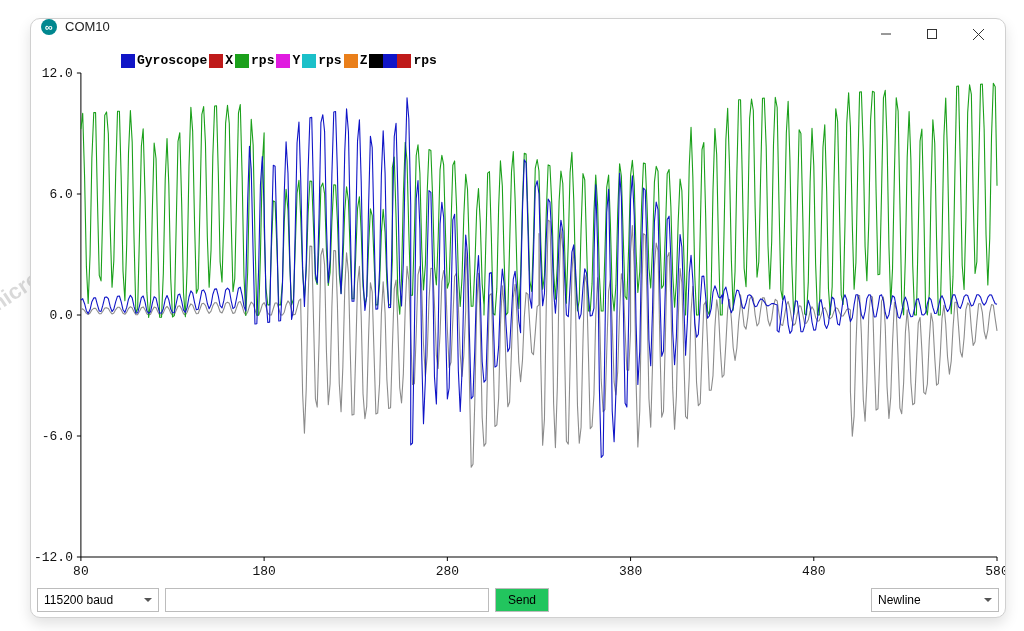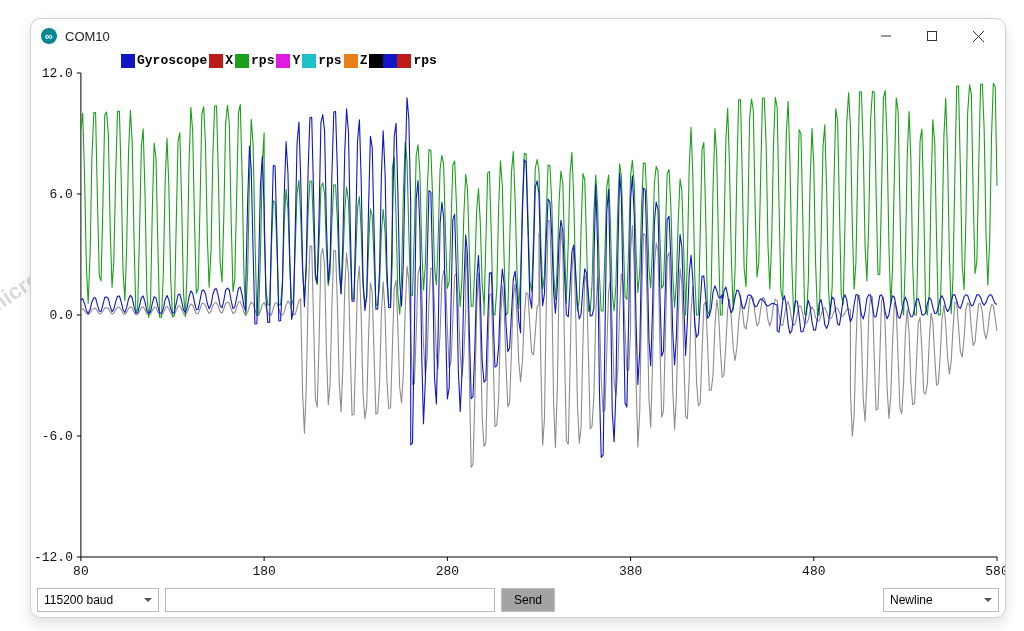--- a/index.html
+++ b/index.html
@@ -19,21 +19,20 @@
     height: 600px;
     background: #fff;
     border: 1px solid #d0d0d0;
     border-radius: 10px;
     box-shadow: 0 6px 14px rgba(0,0,0,0.12);
     display: flex;
     flex-direction: column;
   }
   .titlebar {
     display: flex;
-    align-items: center;
     height: 34px;
     padding: 0 4px 0 10px;
   }
   .app-icon {
     width: 16px; height: 16px;
     border-radius: 50%;
     background: #00878F;
     display: flex; align-items: center; justify-content: center;
     margin-right: 8px;
   }
@@ -99,23 +98,23 @@
   }
   .select::after {
     content: "";
     position: absolute;
     right: 6px; top: 50%;
     transform: translateY(-2px);
     border: 4px solid transparent;
     border-top-color: #555;
   }
   .baud { width: 122px; }
-  .newline { width: 116px; }
+  .newline { width: 128px; }
   .text-input { flex: 1; padding: 0 6px; }
-  .send-btn { padding: 0 12px; background: #a3a3a3; }
+  .send-btn { padding: 0 12px; background: #22c55e; }
   .watermark {
     position: absolute;
     left: 0; top: 0;
     width: 400px;
     pointer-events: none;
     font-family: Arial, sans-serif;
     font-size: 22px;
     font-weight: bold;
     color: rgba(0,0,0,0.15);
     transform: rotate(-34deg);

